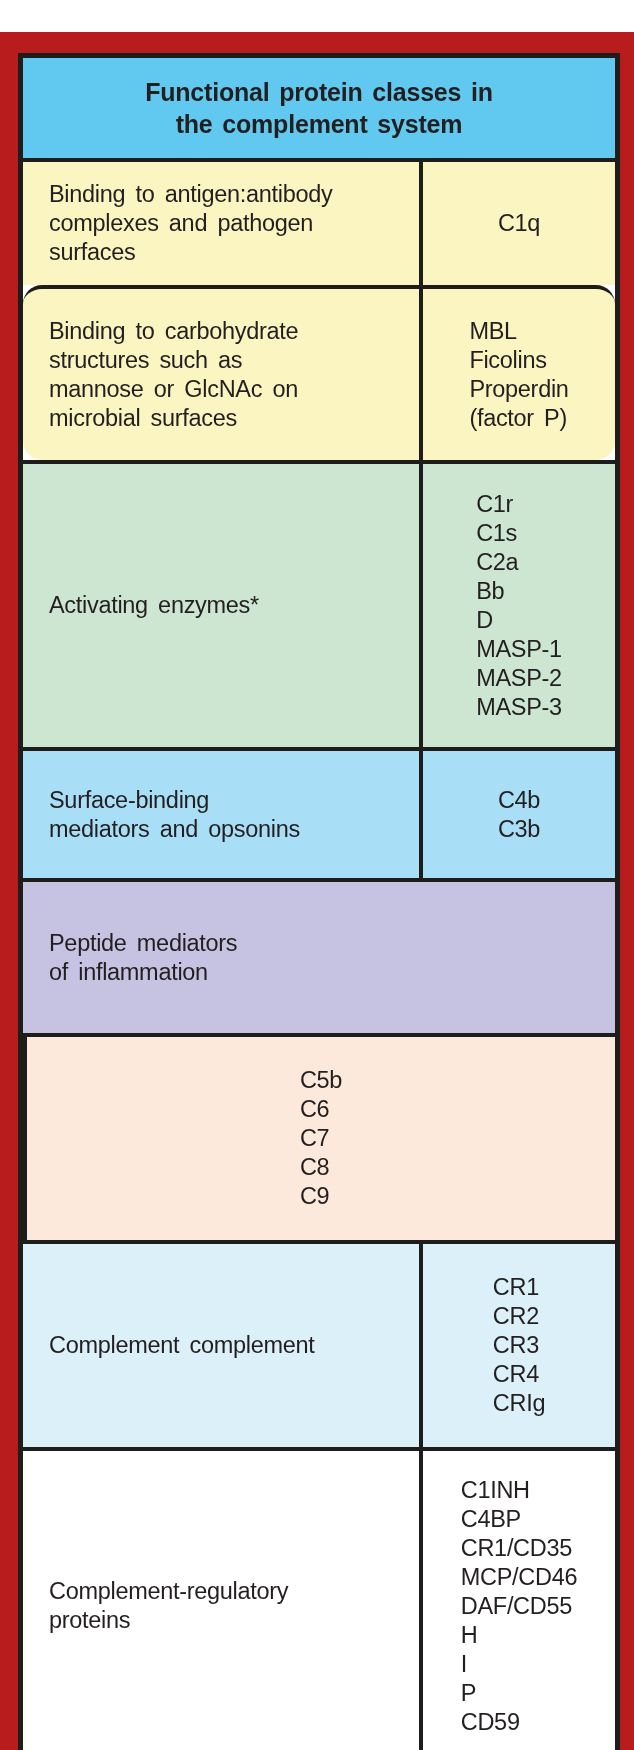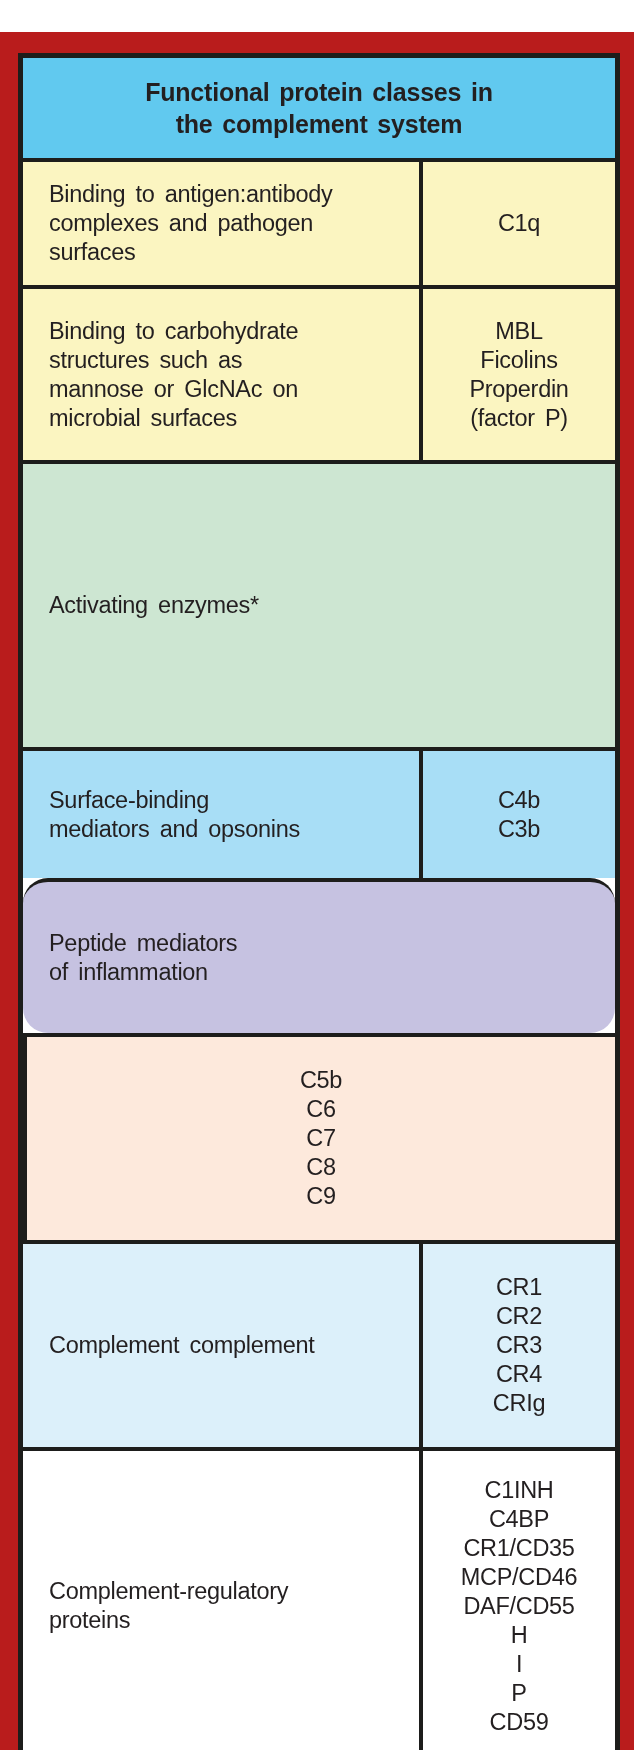--- a/index.html
+++ b/index.html
@@ -39,21 +39,21 @@
     word-spacing: 3px;
     white-space: pre-line;
   }
   .row {
     display: flex;
     flex: 0 0 auto;
     border-top: 4px solid #1d1d1b;
     box-sizing: border-box;
   }
   .r1 { height: 127px; }
-  .r2 { height: 175px; }
+  .r2 { height: 175px; border-radius: 19px; }
   .r3 { height: 287px; }
   .r4 { height: 131px; }
   .r5 { height: 155px; }
   .r6 { height: 207px; }
   .r7 { height: 207px; }
   .r8 { flex: 1 1 auto; }
   .cell {
     box-sizing: border-box;
     font-size: 23.5px;
     line-height: 29px;
@@ -67,21 +67,20 @@
     display: flex;
     align-items: center;
     padding: 6px 18px 6px 26px;
   }
   .cell-right {
     flex: 1 1 auto;
     border-left: 4px solid #1d1d1b;
     display: flex;
     align-items: center;
     justify-content: center;
-    text-align: center;
     padding: 10px 2px;
   }
 </style>
 </head>
 <body>
 
 <div class="page">
   <div class="ftable">
 
     <div class="thead" style="background: rgb(97, 201, 239);">Functional protein classes in
@@ -100,30 +99,38 @@
 mannose or GlcNAc on
 microbial surfaces</div>
       <div class="cell cell-right">MBL
 Ficolins
 Properdin
 (factor P)</div>
     </div>
 
     <div class="row r3" style="background: rgb(205, 230, 210);">
       <div class="cell cell-left">Activating enzymes*</div>
+      <div class="cell cell-right">C1r
+C1s
+C2a
+Bb
+D
+MASP-1
+MASP-2
+MASP-3</div>
     </div>
 
     <div class="row r4" style="background: rgb(168, 222, 246);">
       <div class="cell cell-left">Surface-binding
 mediators and opsonins</div>
       <div class="cell cell-right">C4b
 C3b</div>
     </div>
 
-    <div class="row r5" style="background: rgb(198, 194, 225); border-radius: 25px;">
+    <div class="row r5" style="background: rgb(198, 194, 225);">
       <div class="cell cell-left">Peptide mediators
 of inflammation</div>
     </div>
 
     <div class="row r6" style="background: rgb(253, 233, 220);">
       <div class="cell cell-right">C5b
 C6
 C7
 C8
 C9</div>

